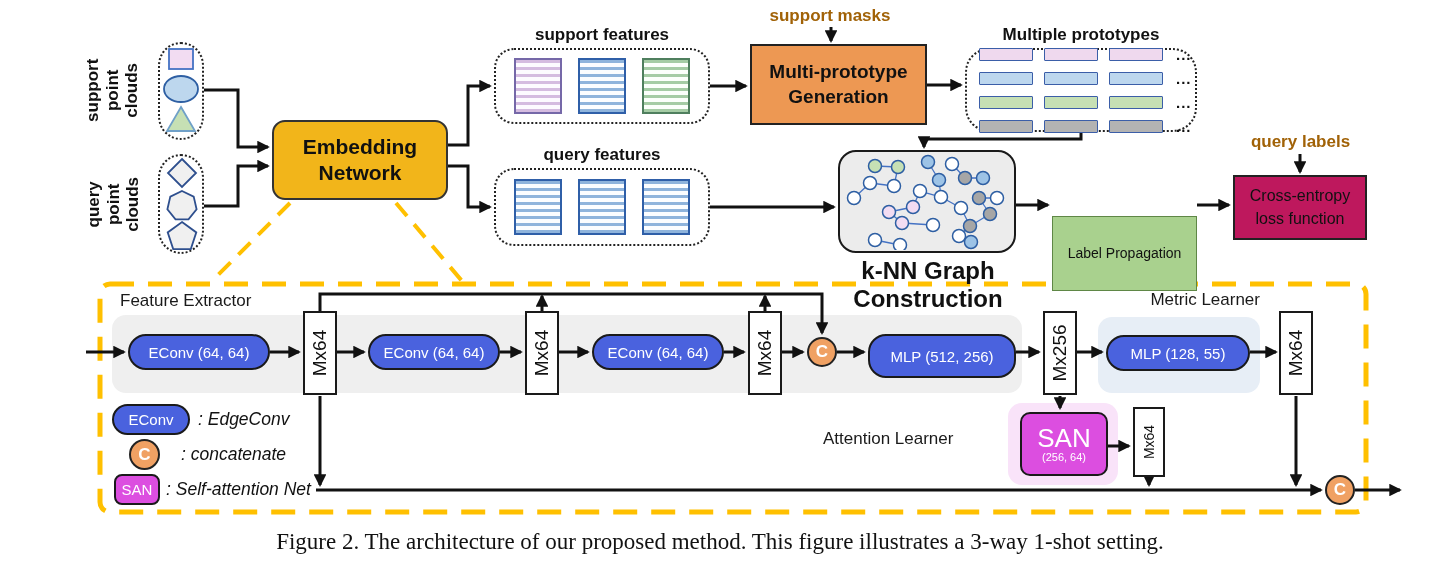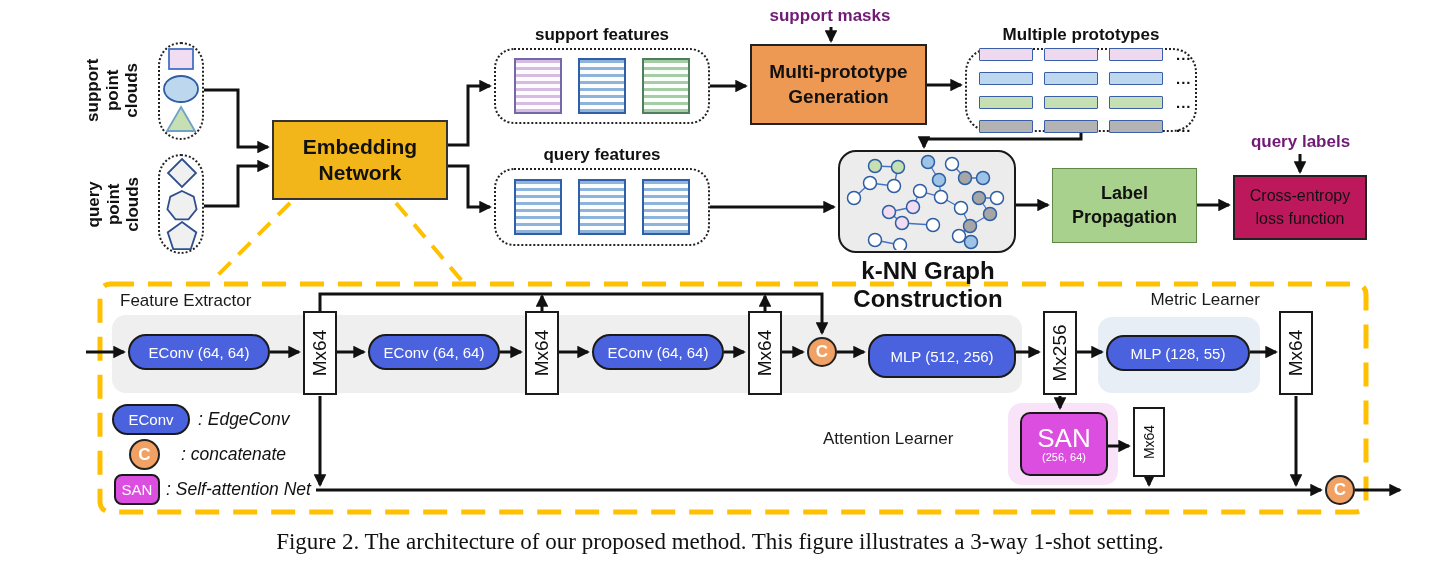--- a/index.html
+++ b/index.html
@@ -5,26 +5,26 @@
   html,body{margin:0;padding:0;background:#fff;}
   #canvas{position:relative;width:1440px;height:580px;background:#fff;overflow:hidden;
           font-family:"Liberation Sans",sans-serif;color:#111;}
   .bg-layer{position:absolute;z-index:0;border-radius:14px;}
   #connector-layer{position:absolute;left:0;top:0;z-index:1;}
   .box,.lbl,.chip{position:absolute;z-index:2;box-sizing:border-box;}
   .center-flex{display:flex;align-items:center;justify-content:center;text-align:center;}
   
   .embed-box{background:#F2B51A;border:2px solid #333;font-weight:bold;font-size:21px;line-height:1.25;}
   .mpg-box{background:#ED9853;border:2px solid #222;font-weight:bold;font-size:19px;line-height:1.3;}
-  .lp-box{background:#A9D18E;border:1.5px solid #5f8746;font-weight:bold;font-size:18px;line-height:1.3;}
+  .lp-box{background:#A9D18E;border:1.5px solid #5f8746;font-weight:normal;font-size:14px;line-height:1.3;margin-top:48px;}
   .ce-box{background:#be185d;border:2px solid #222;font-size:16px;line-height:1.4;}
   .dotted-box{border:2.5px dotted #222;border-radius:20px;background:#fff;}
   .capsule{border:2.5px dotted #222;border-radius:26px;background:#fff;display:flex;align-items:center;justify-content:center;}
   .small-title{font-weight:bold;font-size:17px;text-align:center;}
-  .green-title{font-weight:bold;font-size:17px;color:#701a75;text-align:center;}
+  .green-title{font-weight:bold;font-size:17px;color:#a16207;text-align:center;}
   .rot-label{display:flex;align-items:center;justify-content:center;}
   .rot-label span{transform:rotate(-90deg);white-space:pre-line;text-align:center;
                   font-weight:bold;font-size:17px;line-height:1.15;}
   
   .stripes{width:48px;height:56px;box-sizing:border-box;}
   .st-purple{border:2px solid #7568A8;background:repeating-linear-gradient(180deg,#D5BCE0 0 3px,#fdfbff 3px 7px);}
   .st-blue{border:2px solid #2F5FA8;background:repeating-linear-gradient(180deg,#8FB4DC 0 3px,#fbfdff 3px 7px);}
   .st-green{border:2px solid #4F7F5E;background:repeating-linear-gradient(180deg,#A5CCA5 0 3px,#fbfffb 3px 7px);}
   .feat-row{display:flex;gap:16px;align-items:center;justify-content:center;width:100%;height:100%;}
   
@@ -130,21 +130,21 @@
 clouds</span>
   </div>
   <div class="box capsule" style="left:158px;top:154px;width:46px;height:100px;">
     <svg width="44" height="96">
       <polygon points="22,3 36,17 22,31 8,17" fill="#F0F0F0" stroke="#2E4F8E" stroke-width="1.8"></polygon>
       <polygon points="22,35 33.7,40.6 36.6,53.2 28.5,63.3 15.5,63.3 7.4,53.2 10.3,40.6" fill="#F0F0F0" stroke="#2E4F8E" stroke-width="1.8"></polygon>
       <polygon points="22,66 36.3,76.4 30.8,93.1 13.2,93.1 7.7,76.4" fill="#F0F0F0" stroke="#2E4F8E" stroke-width="1.8"></polygon>
     </svg>
   </div>
 
-  <div class="box embed-box center-flex" style="left:272px;top:120px;width:176px;height:80px;">
+  <div class="box embed-box center-flex" style="left:272px;top:120px;width:176px;height:80px;border-radius:13px;">
     <span style="width:130px;">Embedding Network</span>
   </div>
 
   <div class="lbl small-title" style="left:494px;top:25px;width:216px;">support features</div>
   <div class="box dotted-box" style="left:494px;top:48px;width:216px;height:76px;">
     <div class="feat-row">
       <div class="stripes st-purple"></div>
       <div class="stripes st-blue"></div>
       <div class="stripes st-green"></div>
     </div>

